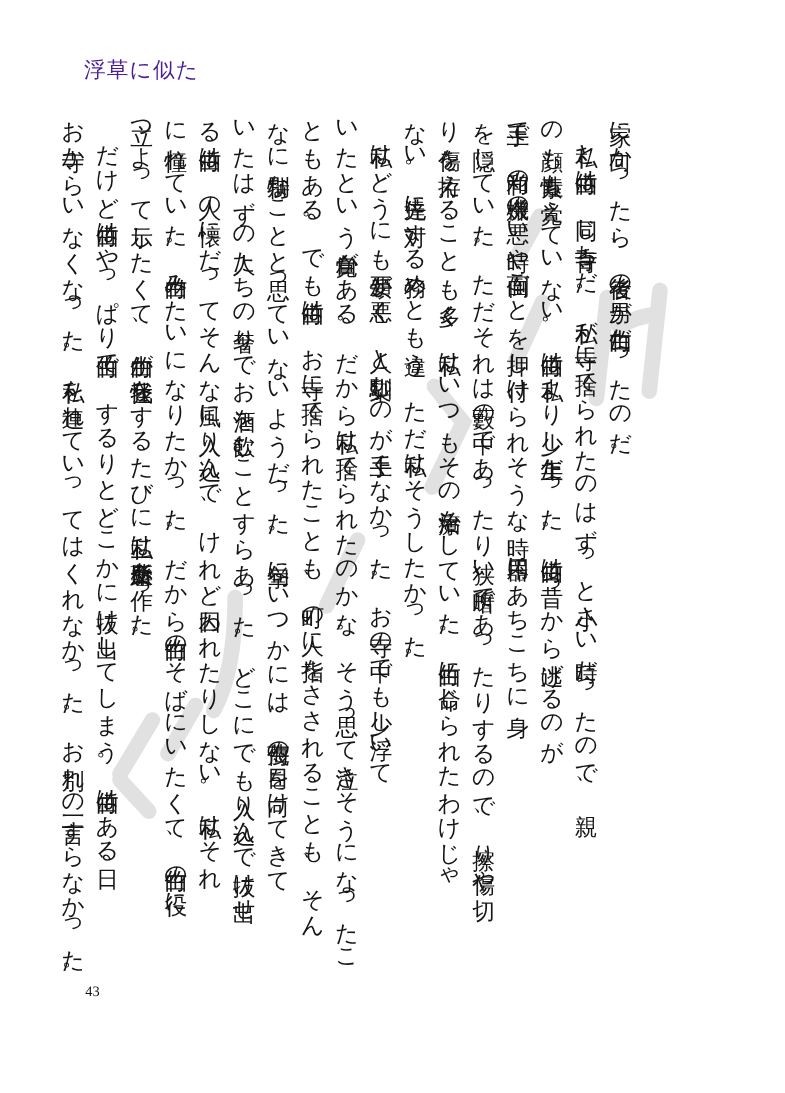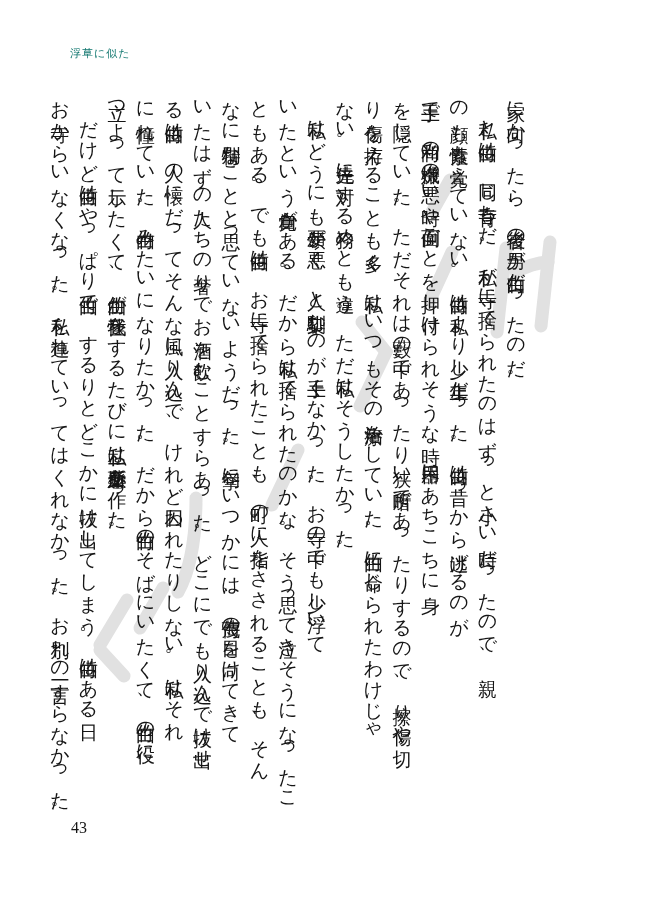--- a/index.html
+++ b/index.html
@@ -9,29 +9,29 @@
     position: relative;
     overflow: hidden;
     font-family: "Liberation Serif", "DejaVu Serif", serif;
     color: #151515;
   }
   .page { position: absolute; inset: 0; }
 
   .header-title {
     position: absolute;
     left: 70px; top: 46px;
-    font-size: 11px;
+    font-size: 18px;
     letter-spacing: 1px;
-    color: #0f766e;
+    color: #4c1d95;
   }
 
   .page-number {
     position: absolute;
     left: 71px; top: 819px;
-    font-size: 16px;
+    font-size: 12px;
     color: #151515;
   }
 
   .body-text {
     position: absolute;
     top: 88px;
     right: 124px;
     height: 742px;
     writing-mode: vertical-rl;
     text-orientation: upright;

